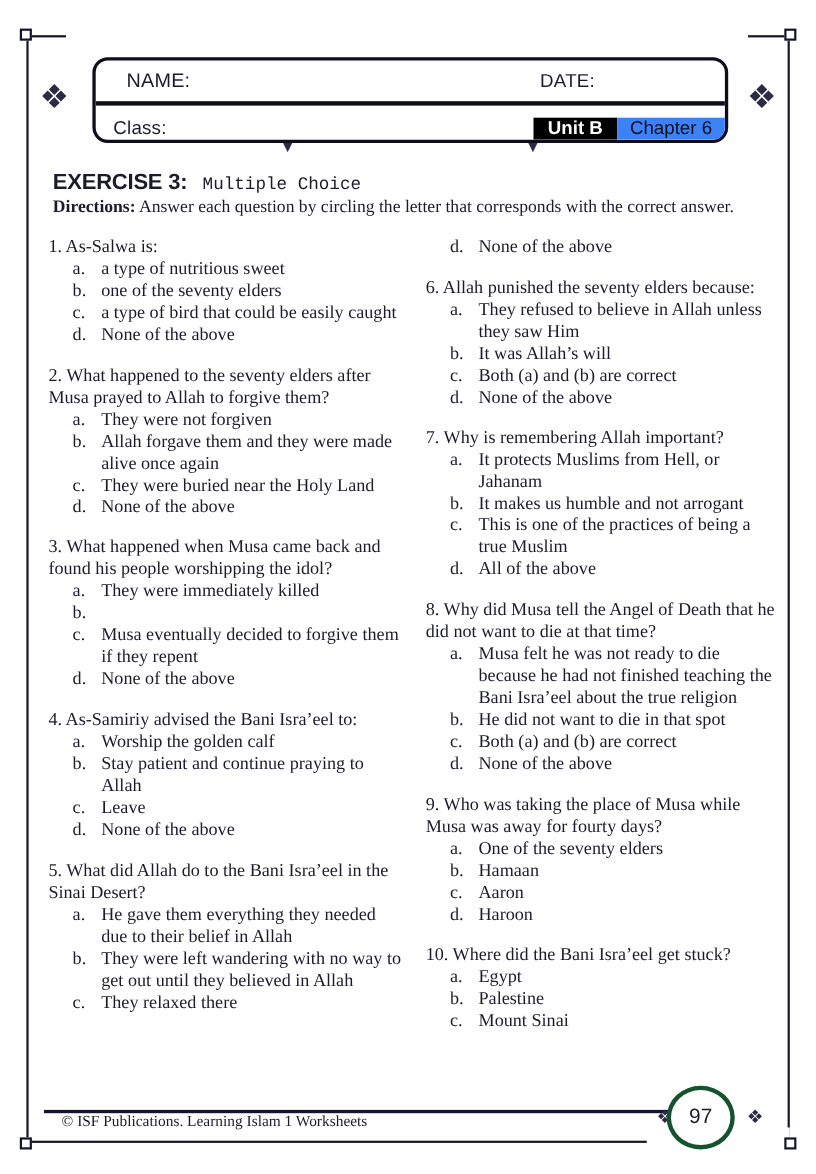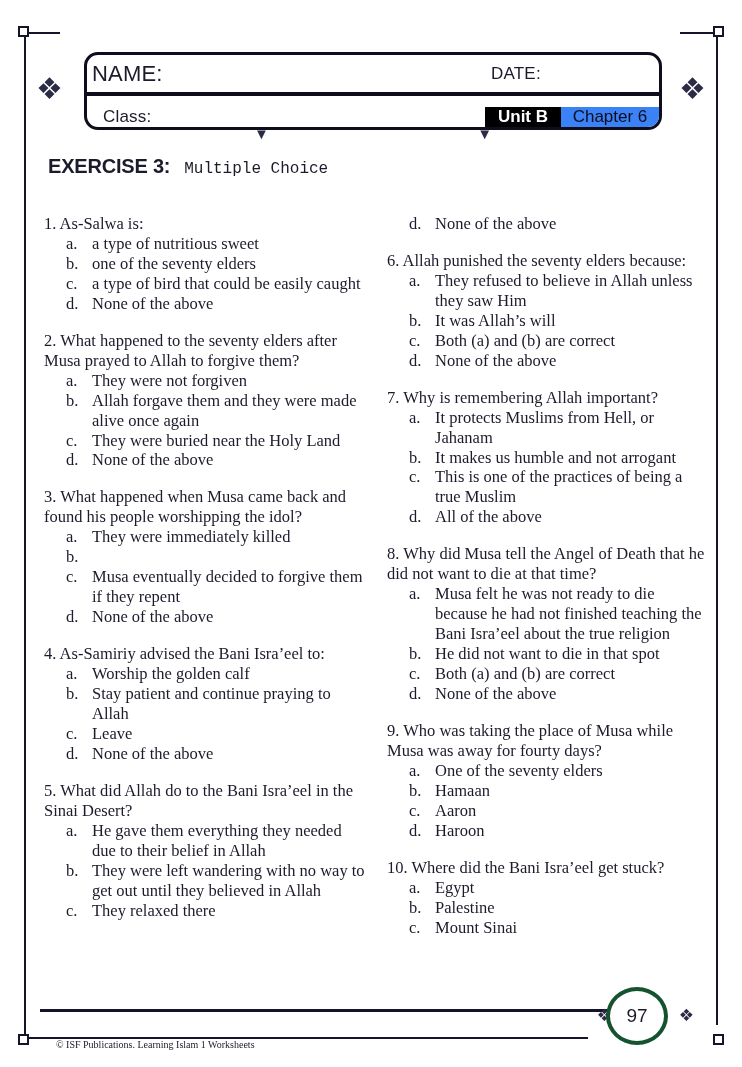--- a/index.html
+++ b/index.html
@@ -54,21 +54,21 @@
     display:flex;align-items:center;
     border-bottom:4px solid #0d0d1c;
     position:relative;
   }
   .row-bot{
     flex:1 1 auto;
     display:flex;align-items:flex-end;
   }
   .lbl-name{
     font-family:"Liberation Sans",sans-serif;
-    font-size:22px;padding-left:5px;letter-spacing:.2px;
+    font-size:18px;padding-left:28px;letter-spacing:.2px;
   }
   .lbl-date{
     font-family:"Liberation Sans",sans-serif;
     font-size:17px;position:absolute;left:404px;letter-spacing:.2px;
   }
   .lbl-class{
     font-family:"Liberation Sans",sans-serif;
     font-size:17px;padding-left:16px;display:flex;align-items:center;flex:1 1 auto;
     letter-spacing:.2px;
   }
@@ -126,22 +126,22 @@
   .opt-text{flex:1 1 auto;}
 
   
   .footer{
     position:absolute;left:34px;bottom:20px;width:676px;height:46px;
   }
   .foot-rule{
     position:absolute;left:6px;top:8px;width:592px;height:3px;background:#14142a;
   }
   .copyright{
-    position:absolute;left:22px;top:38px;
-    font-size:10px;
+    position:absolute;left:22px;top:12px;
+    font-size:14px;
   }
   .page-badge{
     position:absolute;right:42px;top:-14px;
     width:54px;height:50px;border:4px solid #14532d;border-radius:50%;
     background:#fff;
     display:flex;align-items:center;justify-content:center;
     font-family:"Liberation Sans",sans-serif;font-size:19px;
   }
   .badge-orn-l{position:absolute;right:98px;top:4px;font-size:17px;color:#2b2b45;}
   .badge-orn-r{position:absolute;right:16px;top:4px;font-size:17px;color:#2b2b45;}
@@ -187,20 +187,24 @@
     </div>
   </div>
   <span class="orn orn-left">❖</span>
   <span class="orn orn-right">❖</span>
 
   <div class="exercise">
     <div class="ex-line1">
       <span class="ex-title">EXERCISE 3:</span>
       <span class="ex-sub">Multiple Choice</span>
     </div>
+    <div class="ex-line2">
+      <span class="dir-label">Directions:</span>
+      <span>Answer each question by circling the letter that corresponds with the correct answer.</span>
+    </div>
   </div>
 
   <div class="columns">
     <div class="col" id="col-left">
         <div class="q">
           <div class="q-stem">1. As-Salwa is:</div>
           <ul class="opts">
             <li class="opt">
               <span class="opt-letter">a.</span>
               <span class="opt-text">a type of nutritious sweet</span>

